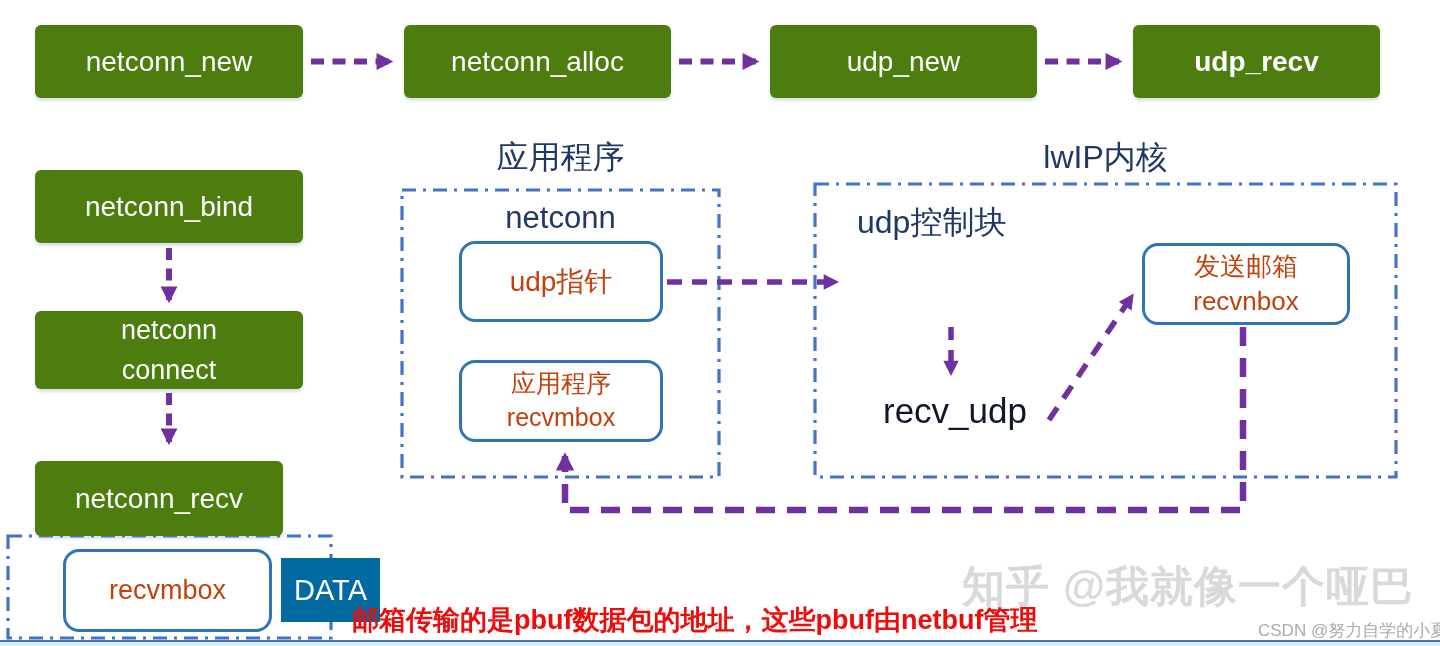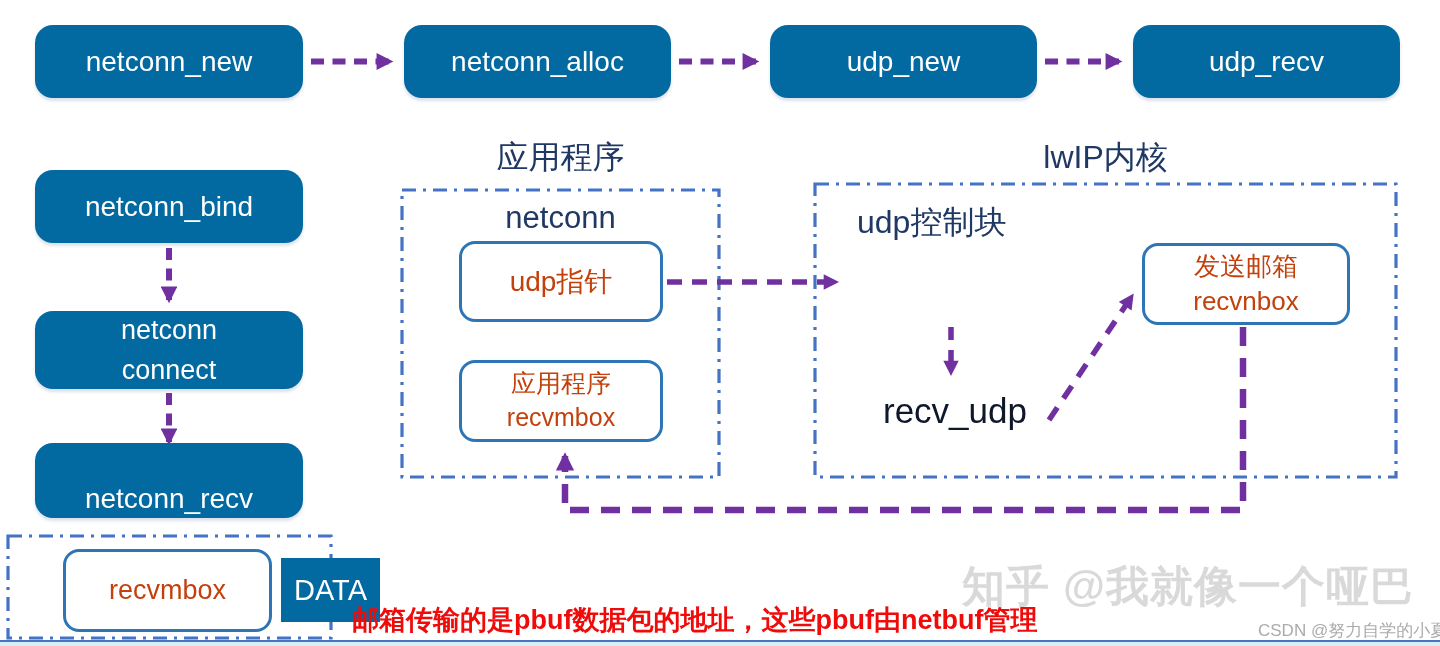--- a/index.html
+++ b/index.html
@@ -2,21 +2,21 @@
 <html><head>
 <meta charset="utf-8">
 <style>
   html,body{margin:0;padding:0;background:#ffffff;}
   .stage{
     position:relative;width:1440px;height:646px;background:#ffffff;overflow:hidden;
     font-family:"Liberation Sans","DejaVu Sans",sans-serif;
   }
   svg.overlay{position:absolute;left:0;top:0;width:1440px;height:646px;pointer-events:none;}
   .obox{
-    position:absolute;background:#0369a1;border-radius:18px;color:#ffffff;
+    position:absolute;background:#4d7c0f;border-radius:6px;color:#ffffff;
     display:flex;flex-direction:column;align-items:center;justify-content:center;
     font-size:28px;line-height:1.4;box-shadow:0 3px 3px rgba(120,140,170,.25);
     z-index:3;
   }
   .wbox{
     position:absolute;background:#ffffff;border:3px solid #2E75B6;border-radius:16px;
     color:#c2410c;display:flex;flex-direction:column;align-items:center;justify-content:center;
     z-index:3;text-align:center;
   }
   .region-label{
@@ -81,32 +81,32 @@
 
   <div class="obox" style="left:35px;top:25px;width:268px;height:73px;">
     <span>netconn_new</span>
   </div>
   <div class="obox" style="left:404px;top:25px;width:267px;height:73px;">
     <span>netconn_alloc</span>
   </div>
   <div class="obox" style="left:770px;top:25px;width:267px;height:73px;text-align:center;">
     <span>udp_new</span>
   </div>
-  <div class="obox" style="left:1133px;top:25px;width:267px;height:73px;">
+  <div class="obox" style="left:1133px;top:25px;width:247px;height:73px;font-weight:bold;">
     <span>udp_recv</span>
   </div>
 
   <div class="obox" style="left:35px;top:170px;width:268px;height:73px;">
     <span>netconn_bind</span>
   </div>
   <div class="obox" style="left:35px;top:311px;width:268px;height:78px;font-size:27px;line-height:1.5;">
     <span>netconn</span>
     <span>connect</span>
   </div>
-  <div class="obox" style="left:35px;top:443px;width:268px;height:75px;justify-content:flex-end;">
+  <div class="obox" style="left:35px;top:461px;width:248px;height:75px;">
     <span>netconn_recv</span>
   </div>
 
   <div class="region-label" style="left:402px;top:136px;width:317px;">应用程序</div>
   <div class="struct-title" style="left:402px;top:200px;width:317px;text-align:center;">netconn</div>
   <div class="wbox" style="left:459px;top:241px;width:198px;height:75px;font-size:28px;">
     <span>udp指针</span>
   </div>
   <div class="wbox" style="left:459px;top:360px;width:198px;height:76px;font-size:25px;line-height:1.35;">
     <span>应用程序</span>

